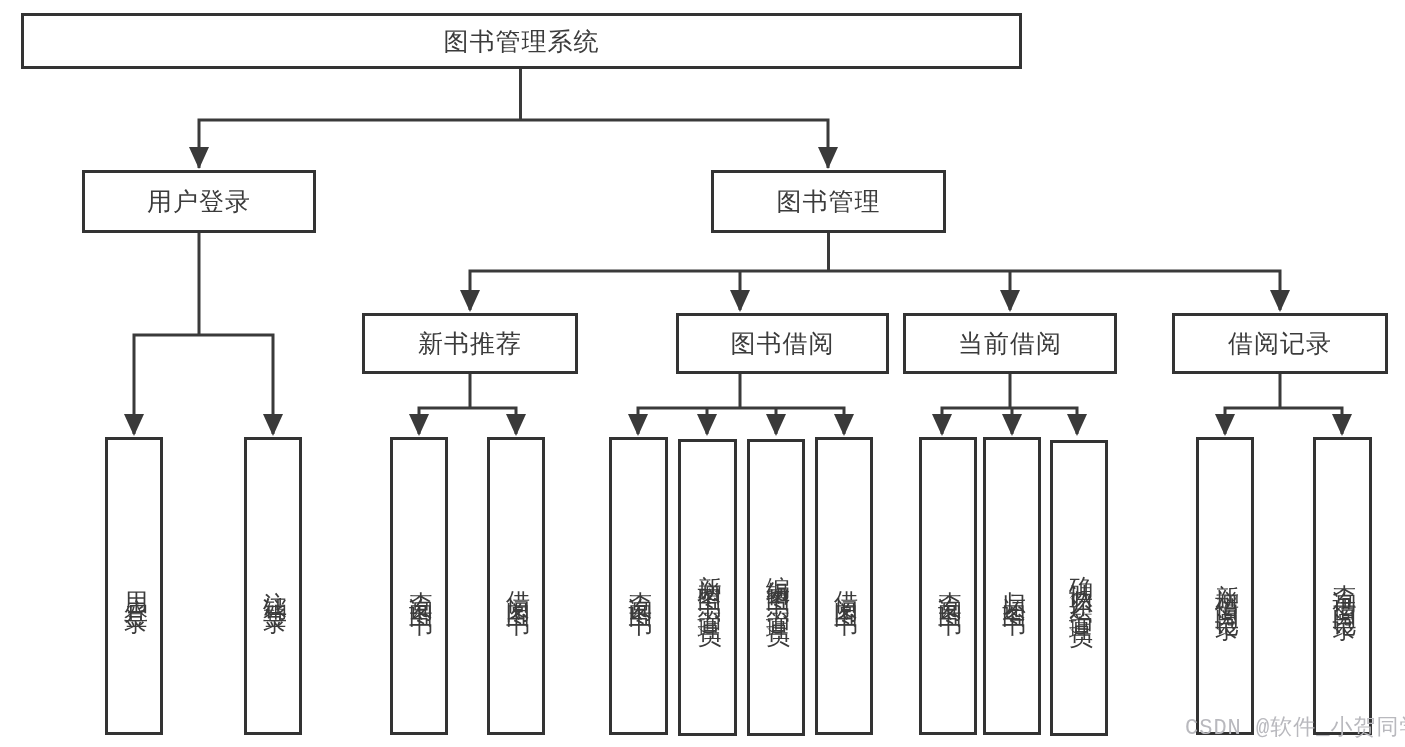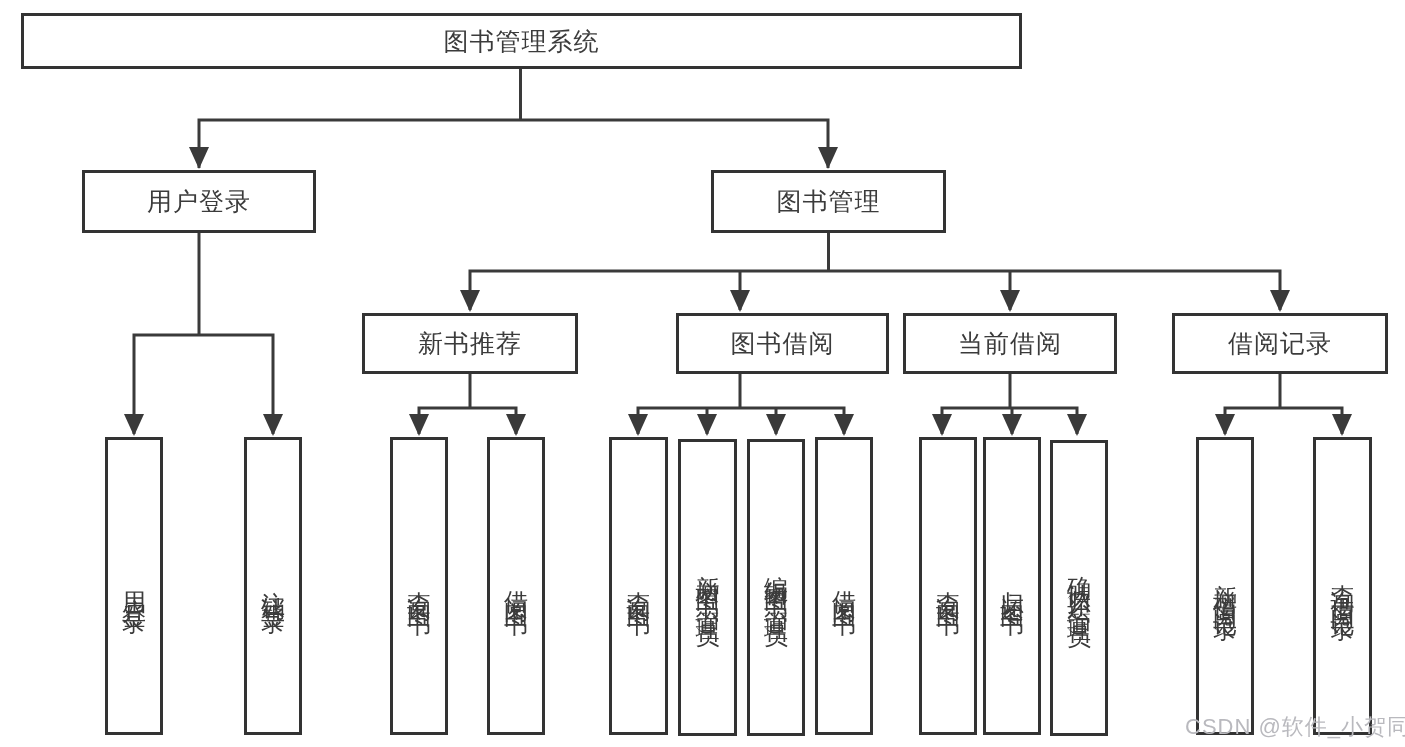--- a/index.html
+++ b/index.html
@@ -4,21 +4,21 @@
 <style>
   :root{
     --line:#3a3a3a;
     --box-border:#333333;
     --text:#3b3b3b;
     --watermark:#b9b9be;
     --background:#ffffff;
   }
   html,body{margin:0;padding:0;}
   body{font-family:"Liberation Sans",sans-serif;background:var(--background);}
-  .stage{position:relative;width:1405px;height:747px;background:var(--background);overflow:hidden;}
+  .stage{position:relative;width:1405px;height:747px;background:var(--background);overflow:hidden;font-family:Liberation Mono, monospace;}
   .connector{position:absolute;left:0;top:0;width:1405px;height:747px;}
   .connector path{stroke:var(--line);stroke-width:3;fill:none;}
   .connector polygon{fill:var(--line);stroke:none;}
   .box{
     position:absolute;
     box-sizing:border-box;
     background:var(--background);
     border:3px solid var(--box-border);
     display:flex;align-items:center;justify-content:center;
     color:var(--text);

